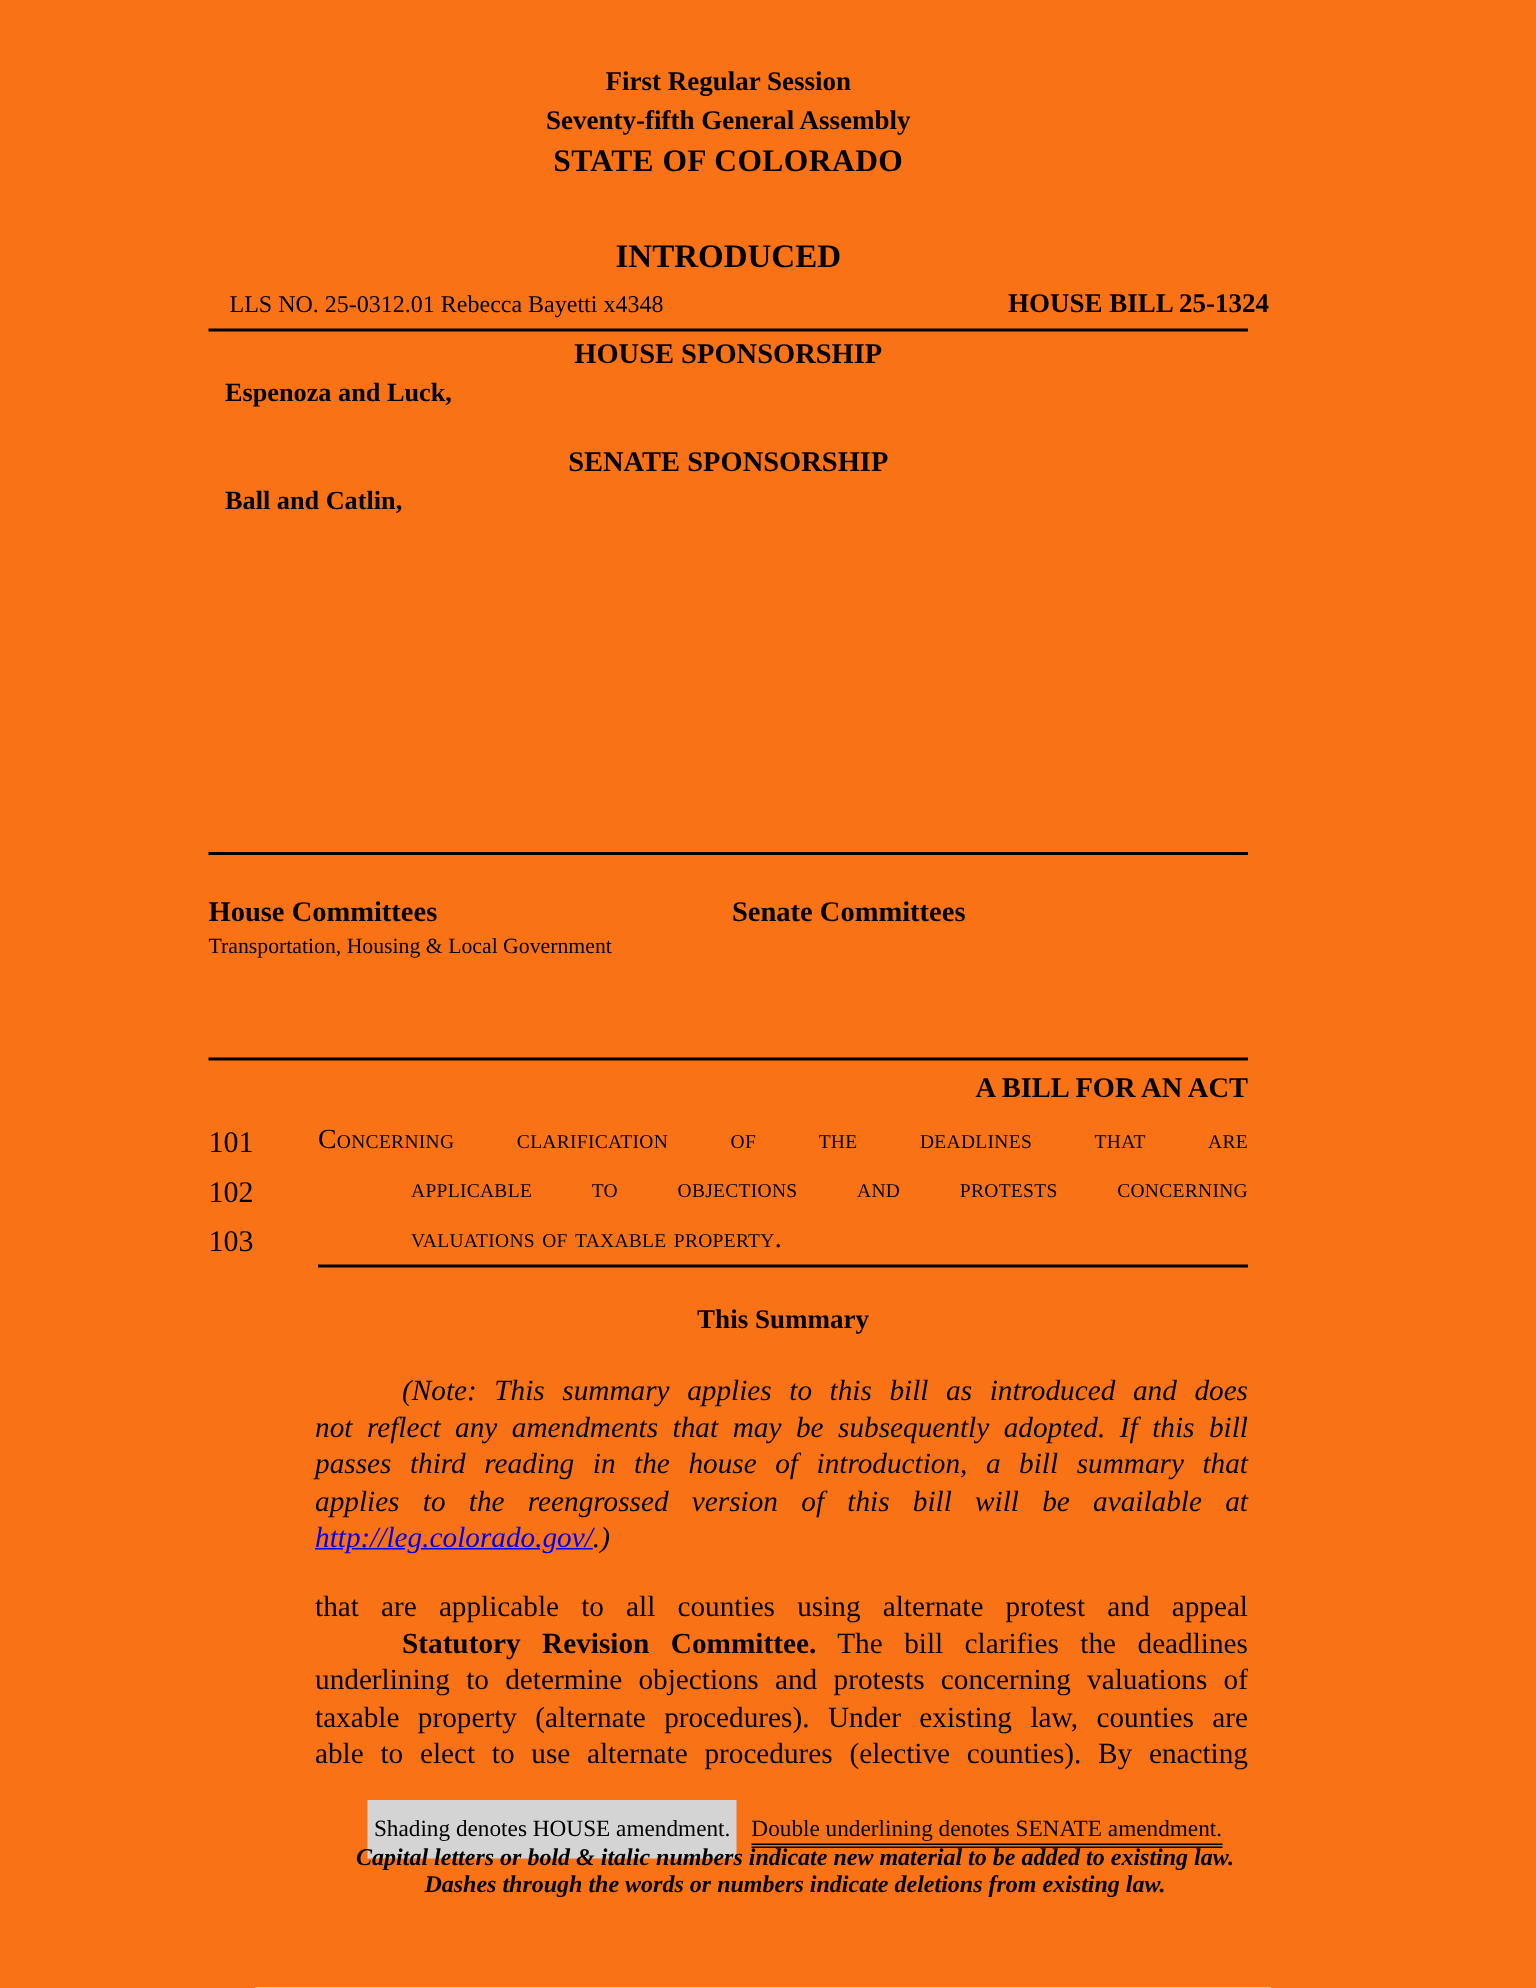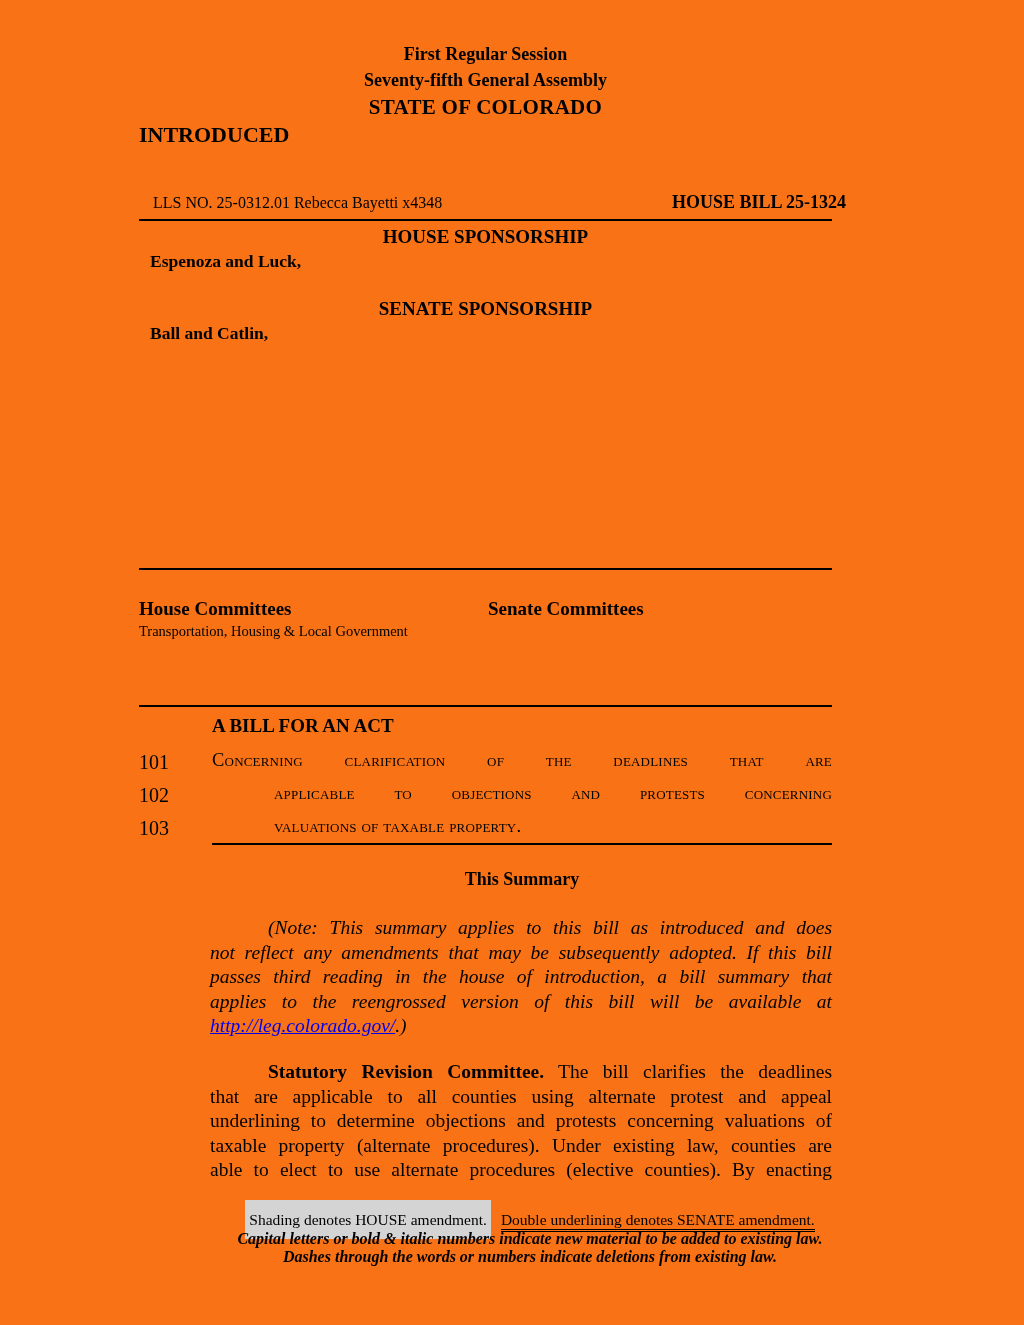--- a/index.html
+++ b/index.html
@@ -11,40 +11,40 @@
     color: #000000;
     font-family: "Liberation Serif", "DejaVu Serif", serif;
     overflow: hidden;
   }
   .abs { position: absolute; }
 
   
   .center-col { left: 139px; width: 693px; text-align: center; }
   .hdr-line   { font-weight: bold; font-size: 18px; }
   .hdr-state  { font-weight: bold; font-size: 21px; letter-spacing: 0.3px; }
-  .hdr-status { left: 139px; width: 693px; text-align: left; font-weight: bold; font-size: 22px; }
+  .hdr-status { left: 139px; width: 693px; text-align: center; font-weight: bold; font-size: 22px; margin-top: 36px; }
 
   .lls-row { top: 192px; left: 139px; width: 693px; display: flex; justify-content: space-between; align-items: baseline; margin-left: 14px; }
   .lls-no  { font-size: 16px; }
   .bill-no { font-size: 18px; font-weight: bold; }
 
   .rule  { height: 0; border-top: 2px solid #000; }
   .rule-full  { left: 139px; width: 693px; }
   .rule-inner { left: 212px; width: 620px; }
 
   
   .spons-head  { left: 139px; width: 693px; text-align: center; font-weight: bold; font-size: 19px; }
   .spons-names { left: 150px; font-weight: bold; font-size: 17.5px; }
 
   
   .comm-head { font-weight: bold; font-size: 19px; }
   .comm-list { font-size: 14.5px; }
 
   
-  .act-head { left: 212px; width: 620px; text-align: left; font-weight: bold; font-size: 19px; }
+  .act-head { left: 212px; width: 620px; text-align: right; font-weight: bold; font-size: 19px; }
   .line-num { left: 139px; font-size: 20px; }
   .act-text {
     font-size: 18.5px;
     font-variant: small-caps;
     letter-spacing: 0.2px;
   }
   .just { text-align: justify; text-align-last: justify; }
 
   
   .summary-head { left: 212px; width: 620px; text-align: center; font-weight: bold; font-size: 18px; }
@@ -107,22 +107,22 @@
 
   <div class="abs para para-note" style="top:916px">
     <div class="just indent">(Note:  This summary applies to this bill as introduced and does</div>
     <div class="just">not reflect any amendments that may be subsequently adopted. If this bill</div>
     <div class="just">passes third reading in the house of introduction, a bill summary that</div>
     <div class="just">applies to the reengrossed version of this bill will be available at</div>
     <div><span class="note-link">http://leg.colorado.gov/</span><span>.)</span></div>
   </div>
 
   <div class="abs para" style="top:1060px">
+    <div class="just">that are applicable to all counties using alternate protest and appeal</div>
     <div class="just indent"><span class="lead-bold">Statutory Revision Committee.</span><span> The bill clarifies the deadlines</span></div>
-    <div class="just">that are applicable to all counties using alternate protest and appeal</div>
     <div class="just">underlining to determine objections and protests concerning valuations of</div>
     <div class="just">taxable property (alternate procedures). Under existing law, counties are</div>
     <div class="just">able to elect to use alternate procedures (elective counties). By enacting</div>
   </div>
 
   <div class="abs footer">
     <div>
       <span class="shaded">Shading denotes HOUSE amendment.</span><span class="dbl-underline">Double underlining denotes SENATE amendment.</span>
     </div>
     <div class="footer-bold-italic">Capital letters or bold &amp; italic numbers indicate new material to be added to existing law.</div>

